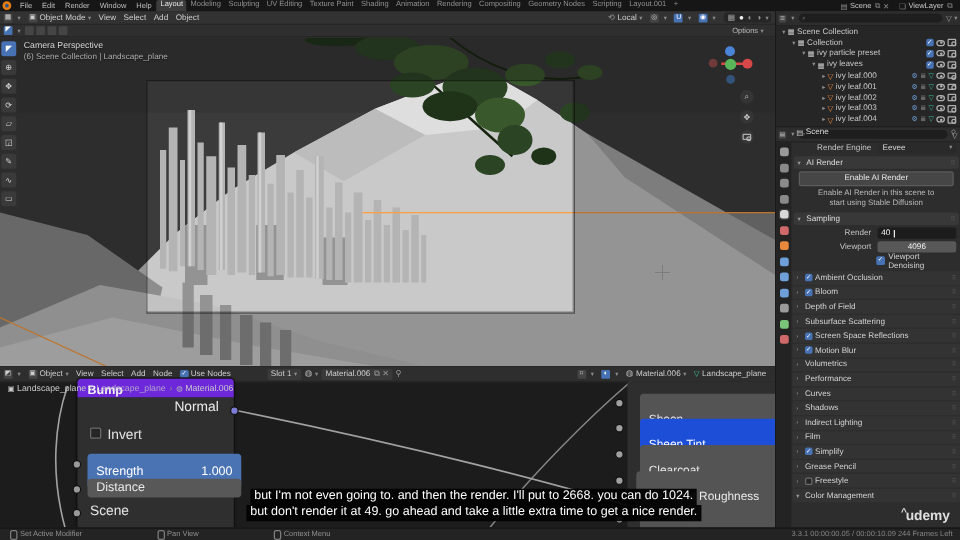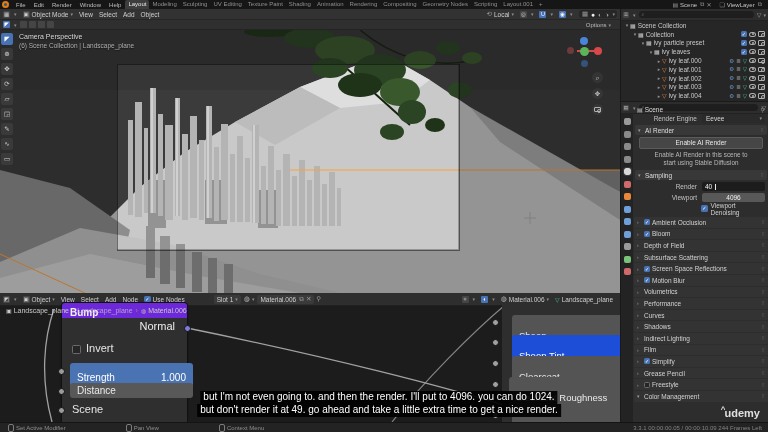--- a/index.html
+++ b/index.html
@@ -1,19 +1,19 @@
 <!DOCTYPE html>
 <html><head>
 <meta charset="utf-8">
 <style>
   html,body{margin:0;padding:0;background:#000;}
   #app{position:relative;width:768px;height:432px;background:#1d1d1d;overflow:hidden;
        font-family:"Liberation Sans",sans-serif;color:#c8c8c8;-webkit-font-smoothing:antialiased;}
   .abs{position:absolute;}
-  .row{display:flex;align-items:flex-end;}
+  .row{display:flex;align-items:flex-start;}
   
   .topbar{left:0;top:0;width:768px;height:9px;background:#161616;display:flex;align-items:center;font-size:6px;color:#bdbdbd;}
   .menu-item{padding:0 4px;white-space:nowrap;}
   .ws-tab{padding:0 3px;white-space:nowrap;color:#909090;height:9px;line-height:9px;}
   .ws-tab.active{background:#3d3d3d;color:#e8e8e8;border-radius:2px 2px 0 0;}
   .blender-logo{width:7px;height:7px;border-radius:50%;background:#e87d0d;margin:0 3px 0 2px;position:relative;flex:none;}
   .blender-logo::after{content:"";position:absolute;left:2px;top:2px;width:3px;height:3px;border-radius:50%;background:#265787;}
   .id-chip{display:flex;align-items:center;white-space:nowrap;color:#c5c5c5;margin-left:6px;}
   .chip-ic{color:#8f8f8f;margin-right:2px;font-size:6px;}
   
@@ -693,16 +693,16 @@
     <span>Set Active Modifier</span>
     <span class="mouse" style="margin-left:60px"></span>
     <span>Pan View</span>
     <span class="mouse" style="margin-left:60px"></span>
     <span>Context Menu</span>
     <span style="margin-left:auto;margin-right:6px;color:#848484">3.3.1  00:00:00.05 / 00:00:10.09  244 Frames Left</span>
   </div>
 
   <div class="udemy"><span class="caret">^</span><span>udemy</span></div>
 
-  <div class="sub en" style="top:391px">but I'm not even going to. and then the render. I'll put to 4096. you can do 1024.</div>
+  <div class="sub en" style="top:391px">but I'm not even going to. and then the render. I'll put to 2668. you can do 1024.</div>
   <div class="sub en" style="top:404px">but don't render it at 49. go ahead and take a little extra time to get a nice render.</div>
 
 </div>
 
 </body></html>

